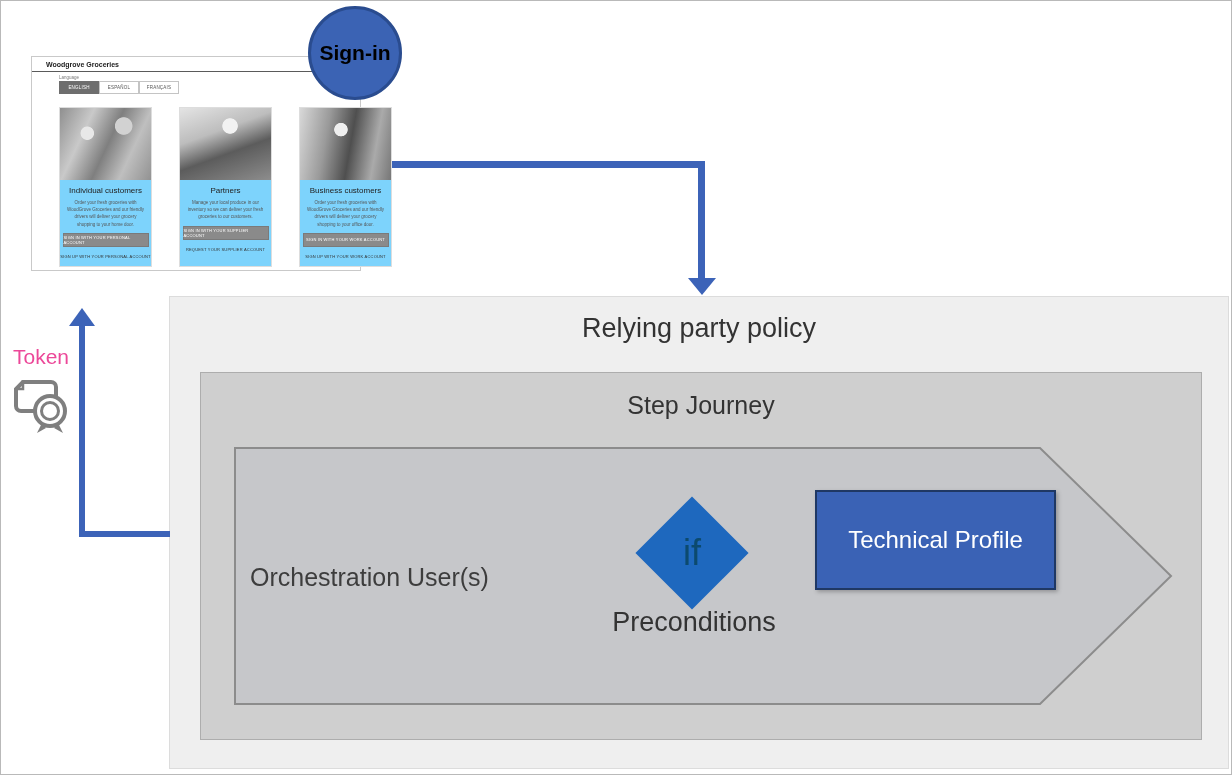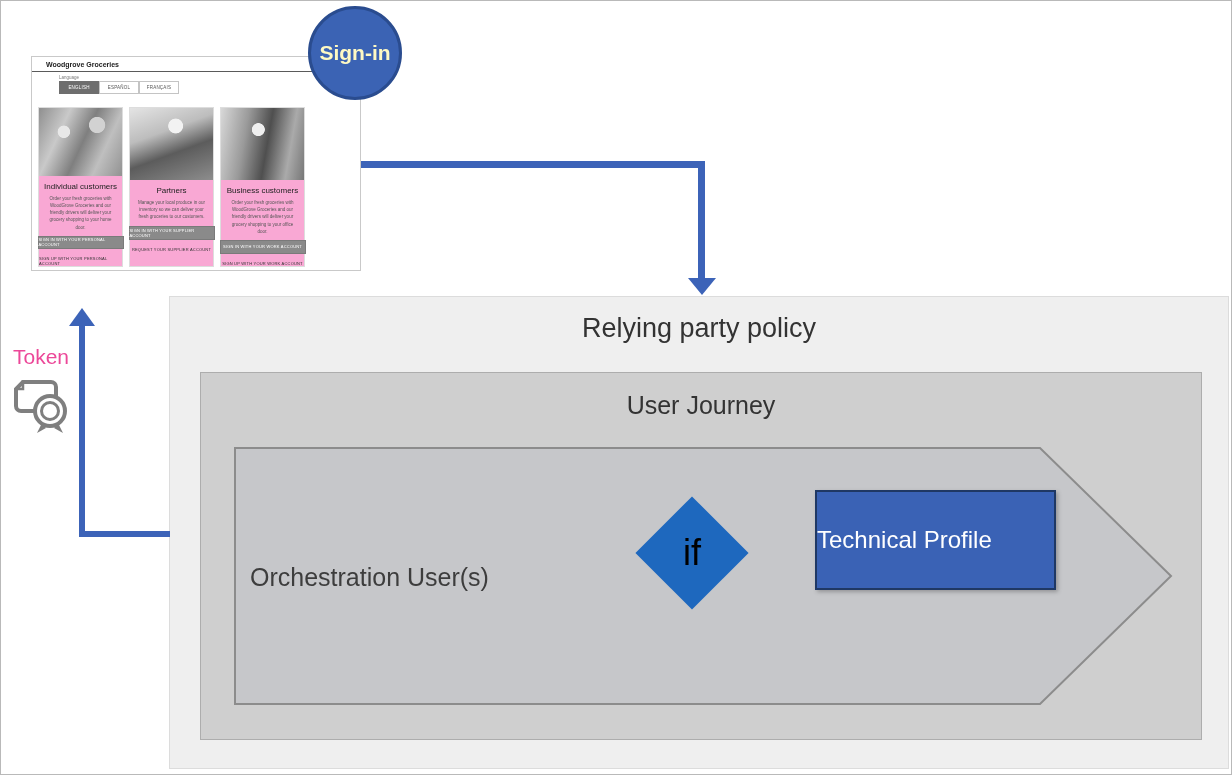--- a/index.html
+++ b/index.html
@@ -19,22 +19,22 @@
   .bw-title-rule { position:absolute; left:0; top:14px; width:100%; height:1px; background:#5a5a5a; }
   .bw-lang-label { position:absolute; left:27px; top:18px; font-size:4.5px; color:#777; }
   .bw-lang-row { position:absolute; left:27px; top:24px; display:flex; }
   .bw-lang-btn {
     width:40px; height:13px; font-size:4.5px; display:flex; align-items:center; justify-content:center;
     background:#fff; border:1px solid #c4c4c4; color:#555; letter-spacing:.2px;
   }
   .bw-lang-btn.selected { background:#6e6e6e; border-color:#6e6e6e; color:#fff; }
   .bw-cards { position:absolute; left:6px; top:50px; display:flex; gap:6px; }
   .bw-card {
-    width:85px; height:160px; background:#f9a8d4; border:1px solid #ddd;
-    display:flex; flex-direction:column; align-items:center;
+    width:93px; height:160px; background:#7dd3fc; border:1px solid #ddd;
+    display:flex; flex-direction:column; align-items:center;margin-left:21px;
   }
   .bw-photo { width:100%; height:72px; }
   .photo-0 { background:
       radial-gradient(circle at 30% 35%, #e8e8e8 0 8%, transparent 9%),
       radial-gradient(circle at 70% 25%, #d2d2d2 0 10%, transparent 11%),
       linear-gradient(115deg,#8f8f8f 0%,#c9c9c9 28%,#7f7f7f 52%,#bfbfbf 74%,#929292 100%); }
   .photo-1 { background:
       radial-gradient(circle at 45% 30%, #efefef 0 9%, transparent 10%),
       linear-gradient(100deg,#d8d8d8 0%,#9a9a9a 30%,#4f4f4f 55%,#aaaaaa 80%,#777 100%); }
   .photo-2 { background:
@@ -46,21 +46,21 @@
     margin-top:5px; width:86px; height:14px; background:#8a8a8a; border:1px solid #7a7a7a;
     color:#fff; font-size:4px; display:flex; align-items:center; justify-content:center; letter-spacing:.2px;
   }
   .bw-card-link { margin-top:7px; font-size:4px; color:#333; letter-spacing:.2px; }
 
   
   .signin-circle {
     position:absolute; left:307px; top:5px; width:94px; height:94px; border-radius:50%;
     background:#3b63b4; border:3px solid #2a4c8f; z-index:4;
     display:flex; align-items:center; justify-content:center;
-    color:#fef9c3; font-size:21px; font-weight:600;
+    color:#000000; font-size:21px; font-weight:600;
   }
 
   
   .arrow-seg { position:absolute; background:#3c63b8; z-index:2; }
   .signin-arrow-h { left:360px; top:160px; width:344px; height:7px; }
   .signin-arrow-v { left:697px; top:160px; width:7px; height:118px; }
   .signin-arrow-head {
     position:absolute; left:687px; top:277px; width:0; height:0; z-index:2;
     border-left:14px solid transparent; border-right:14px solid transparent;
     border-top:17px solid #3c63b8;
@@ -92,28 +92,28 @@
   .pentagon-wrap { position:absolute; left:33px; top:74px; width:940px; height:258px; }
   .orch-label { position:absolute; left:16px; top:116px; font-size:25px; color:#3d3d3d; }
 
   .if-diamond {
     position:absolute; left:418px; top:66px; width:80px; height:80px;
     background:#1e68be; transform:rotate(45deg);
   }
   .if-label {
     position:absolute; left:418px; top:66px; width:80px; height:80px;
     display:flex; align-items:center; justify-content:center;
-    color:#000000; font-size:36px;
+    color:#0c4a6e; font-size:36px;
   }
   .preconditions-label { position:absolute; left:340px; top:160px; width:240px; text-align:center; font-size:27px; color:#333; }
 
   .tech-profile {
     position:absolute; left:581px; top:43px; width:241px; height:100px;
     background:#3a62b5; border:2px solid #1f3864; box-shadow:2px 2px 4px rgba(0,0,0,.25);
-    display:flex; align-items:center; 
+    display:flex; align-items:center; justify-content:center;
     color:#fff; font-size:24px;
   }
 </style>
 </head>
 <body>
 
 <div class="canvas">
 
   <div class="browser">
     <div class="bw-title">Woodgrove Groceries</div>
@@ -172,30 +172,31 @@
       <circle cx="43" cy="38" r="8.5" fill="none" stroke="#7f7f7f" stroke-width="3"></circle>
       <path d="M35 50 L30 60 L39 55 Z" fill="#7f7f7f"></path>
       <path d="M51 50 L56 60 L47 55 Z" fill="#7f7f7f"></path>
     </svg>
   </div>
 
   <div class="rp-box">
     <div class="rp-title">Relying party policy</div>
 
     <div class="uj-box">
-      <div class="uj-title">User Journey</div>
+      <div class="uj-title">Step Journey</div>
 
       <div class="pentagon-wrap">
         <svg width="940" height="258" viewBox="0 0 940 258">
           <polygon points="1,1 806,1 937,129 806,257 1,257" fill="#c6c7ca" stroke="#8c8c8c" stroke-width="2"></polygon>
         </svg>
         <div class="orch-label">Orchestration User(s)</div>
 
         <div class="if-diamond"></div>
         <div class="if-label">if</div>
+        <div class="preconditions-label">Preconditions</div>
 
         <div class="tech-profile">
           <span>Technical Profile</span>
         </div>
       </div>
     </div>
   </div>
 
 </div>
 

